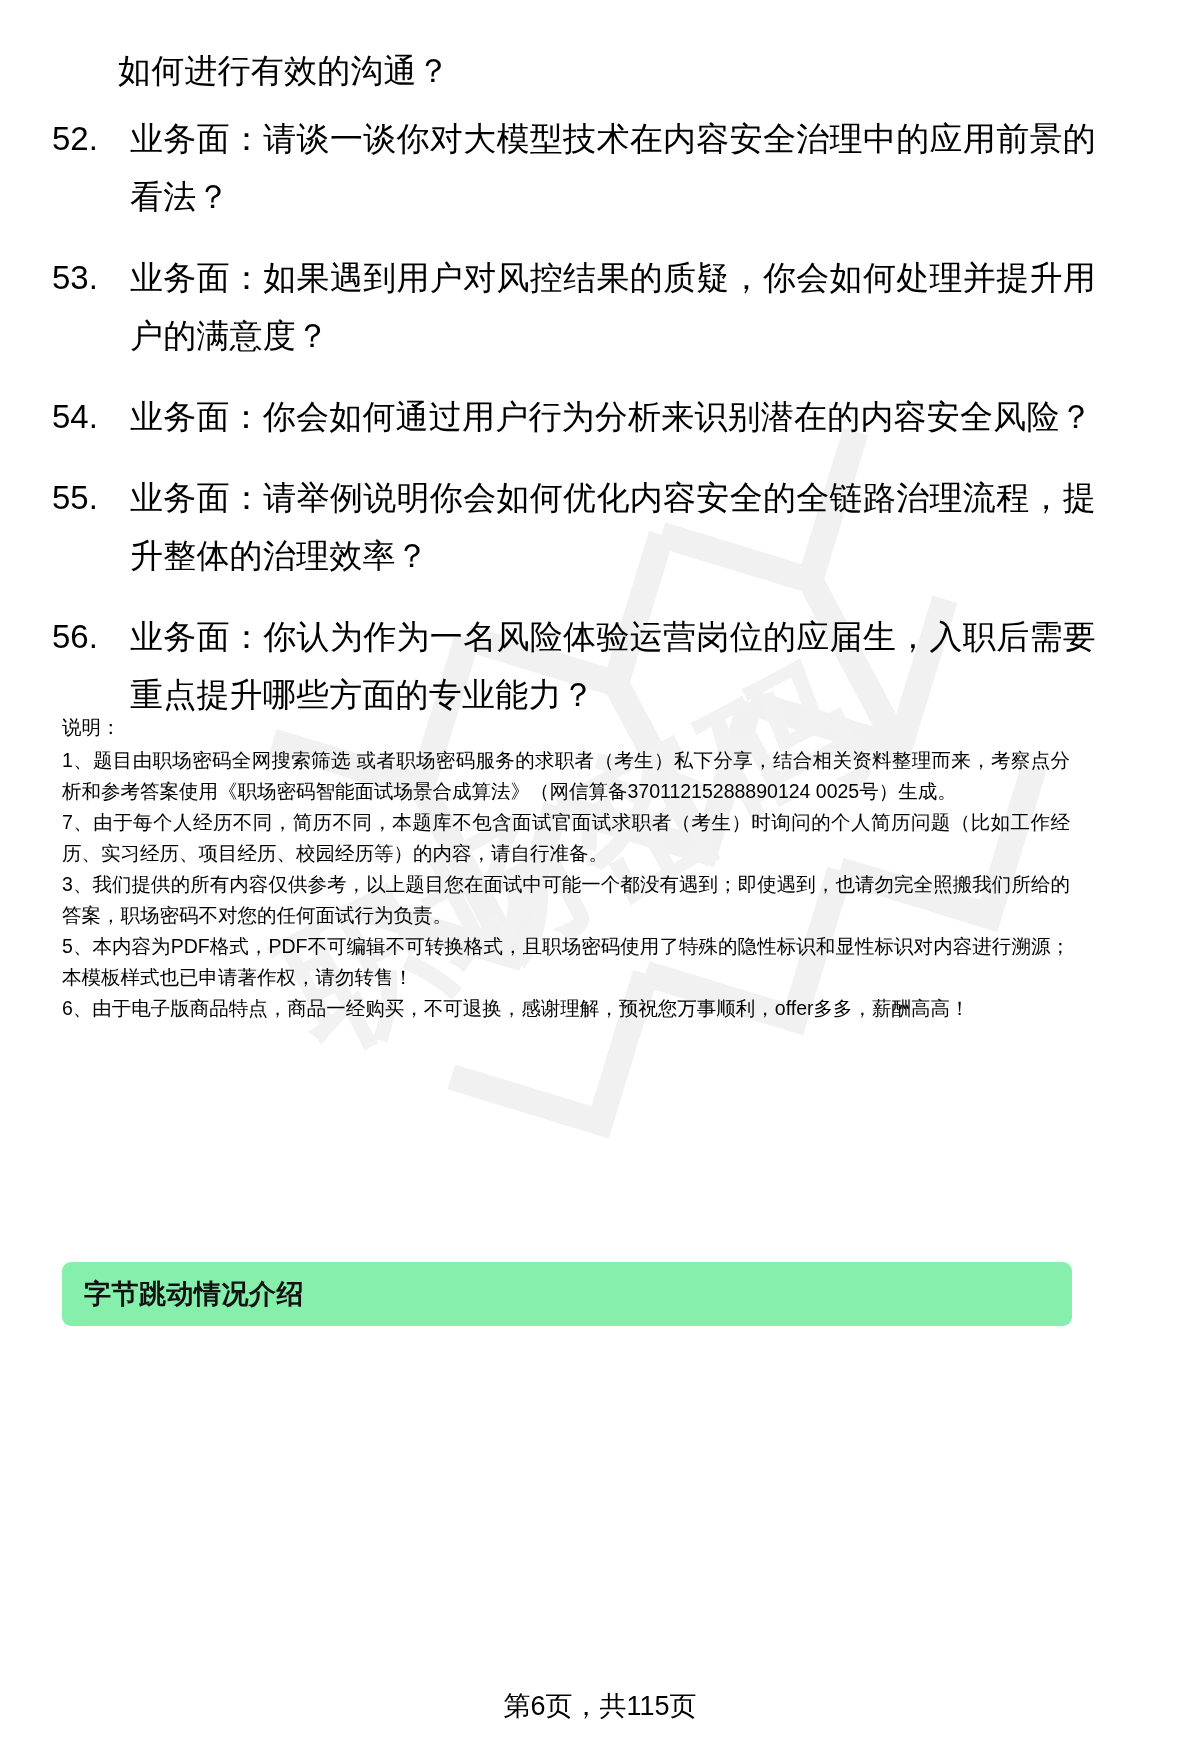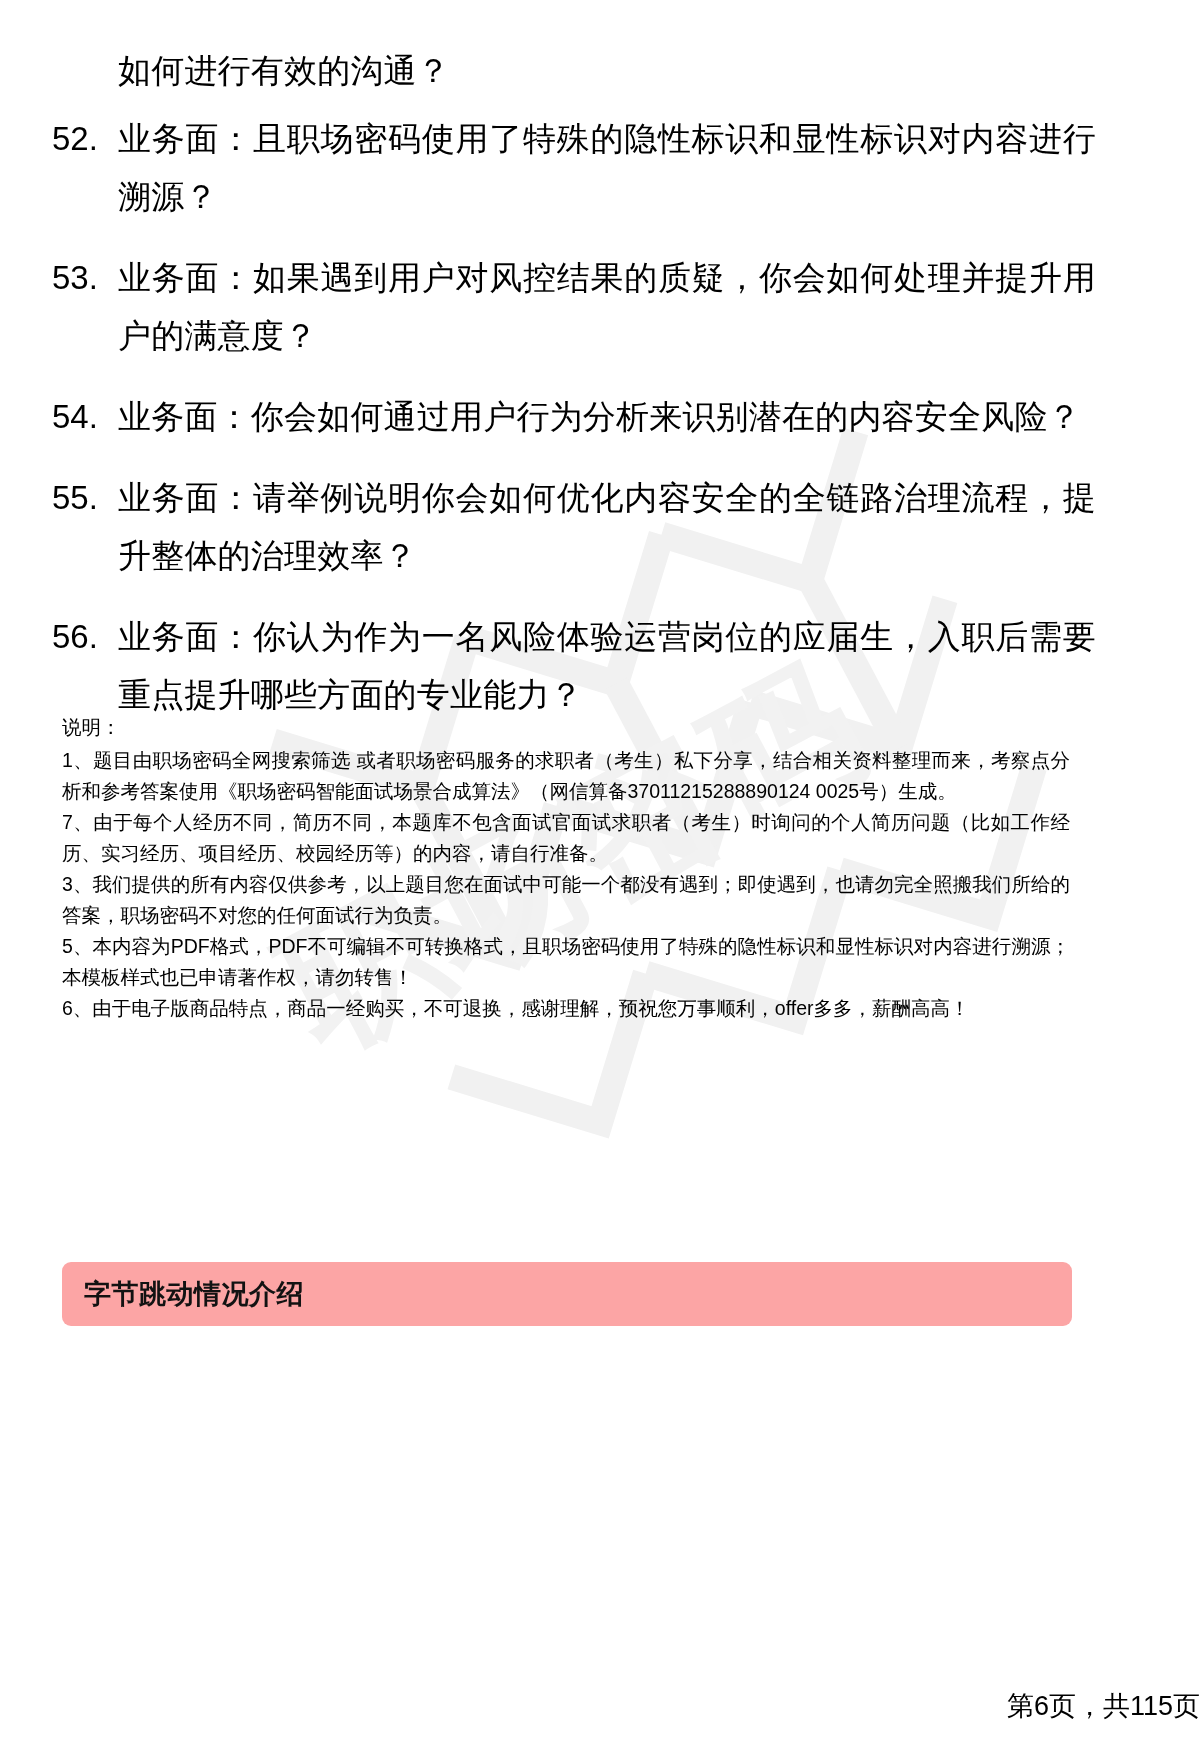--- a/index.html
+++ b/index.html
@@ -48,20 +48,21 @@
     line-height: 58px;
     letter-spacing: 0.2px;
     padding-left: 70px;
     margin: 0 0 10px 0;
     white-space: pre-wrap;
   }
   .q-item {
     display: flex;
     align-items: flex-start;
     margin: 0 0 23px 0;
+    gap: 12px;
   }
   .q-num {
     flex: 0 0 70px;
     font-size: 33px;
     line-height: 58px;
     text-align: left;
     padding-left: 4px;
     box-sizing: border-box;
   }
   .q-text {
@@ -90,21 +91,21 @@
     text-justify: inter-ideograph;
   }
 
   
   .banner {
     position: absolute;
     left: 62px;
     top: 1262px;
     width: 1010px;
     height: 64px;
-    background: #fca5a5;
+    background: #86efac;
     border-radius: 9px;
     box-sizing: border-box;
     display: flex;
     align-items: center;
   }
   .banner-title {
     font-size: 27px;
     font-weight: bold;
     color: #121212;
     padding-left: 22px;
@@ -130,21 +131,21 @@
     text-align: justify;
     text-justify: inter-ideograph;
   }
 
   
   .footer {
     position: absolute;
     left: 0;
     top: 1688px;
     width: 1200px;
-    text-align: right;
+    text-align: center;
     font-size: 27px;
   }
 </style>
 </head>
 <body>
 
 <div id="watermark">
   <svg width="1200" height="1755" viewBox="0 0 1200 1755" xmlns="http://www.w3.org/2000/svg">
     <g fill="none" stroke="#f1f1f1" stroke-width="26" stroke-linejoin="miter" opacity="1">
 
@@ -170,21 +171,21 @@
 </div>
 
 <div class="page">
 
   <div class="qlist">
 
     <div class="q-cont">如何进行有效的沟通？</div>
 
     <div class="q-item">
       <div class="q-num">52.</div>
-      <div class="q-text">业务面：且职场密码使用了特殊的隐性标识和显性标识对内容进行溯源？</div>
+      <div class="q-text">业务面：请谈一谈你对大模型技术在内容安全治理中的应用前景的看法？</div>
     </div>
 
     <div class="q-item">
       <div class="q-num">53.</div>
       <div class="q-text">业务面：如果遇到用户对风控结果的质疑，你会如何处理并提升用户的满意度？</div>
     </div>
 
     <div class="q-item">
       <div class="q-num">54.</div>
       <div class="q-text">业务面：你会如何通过用户行为分析来识别潜在的内容安全风险？</div>

